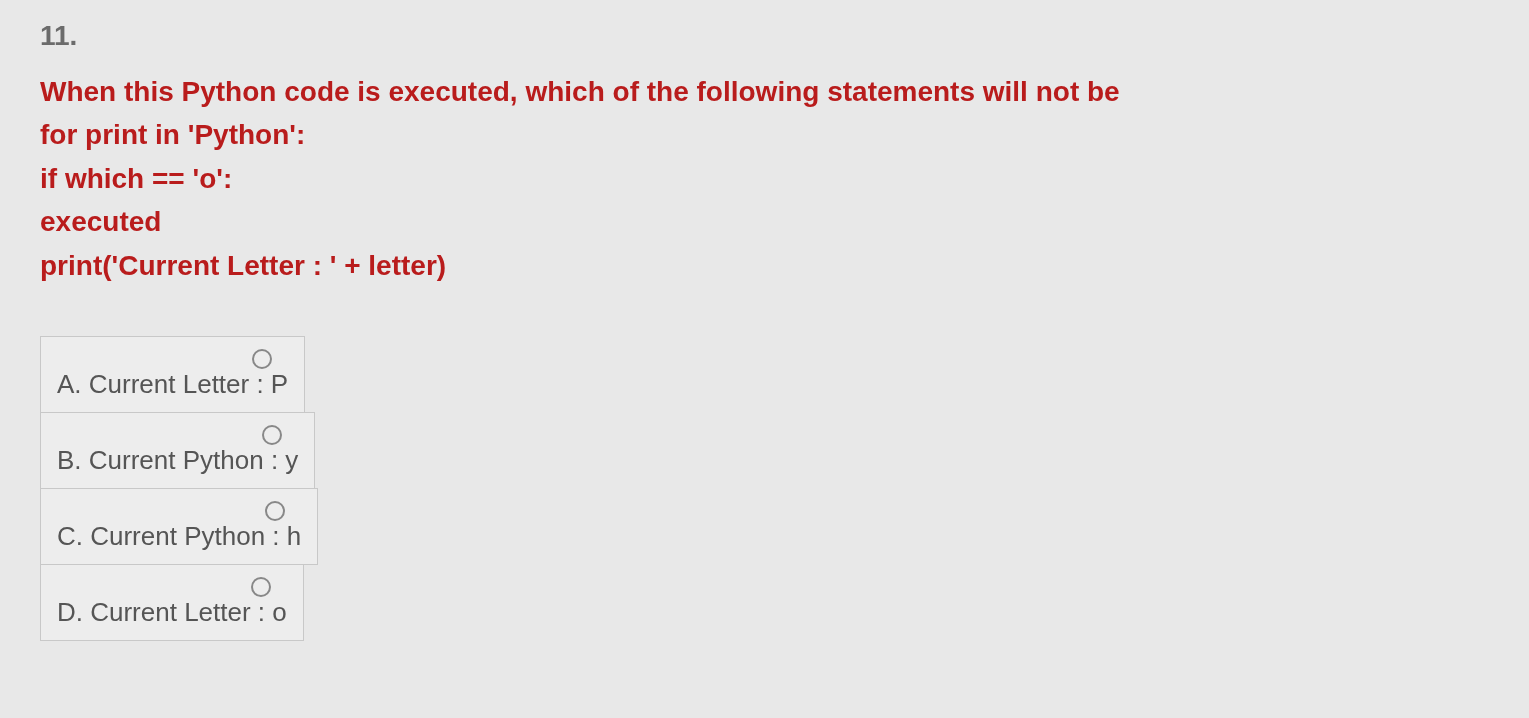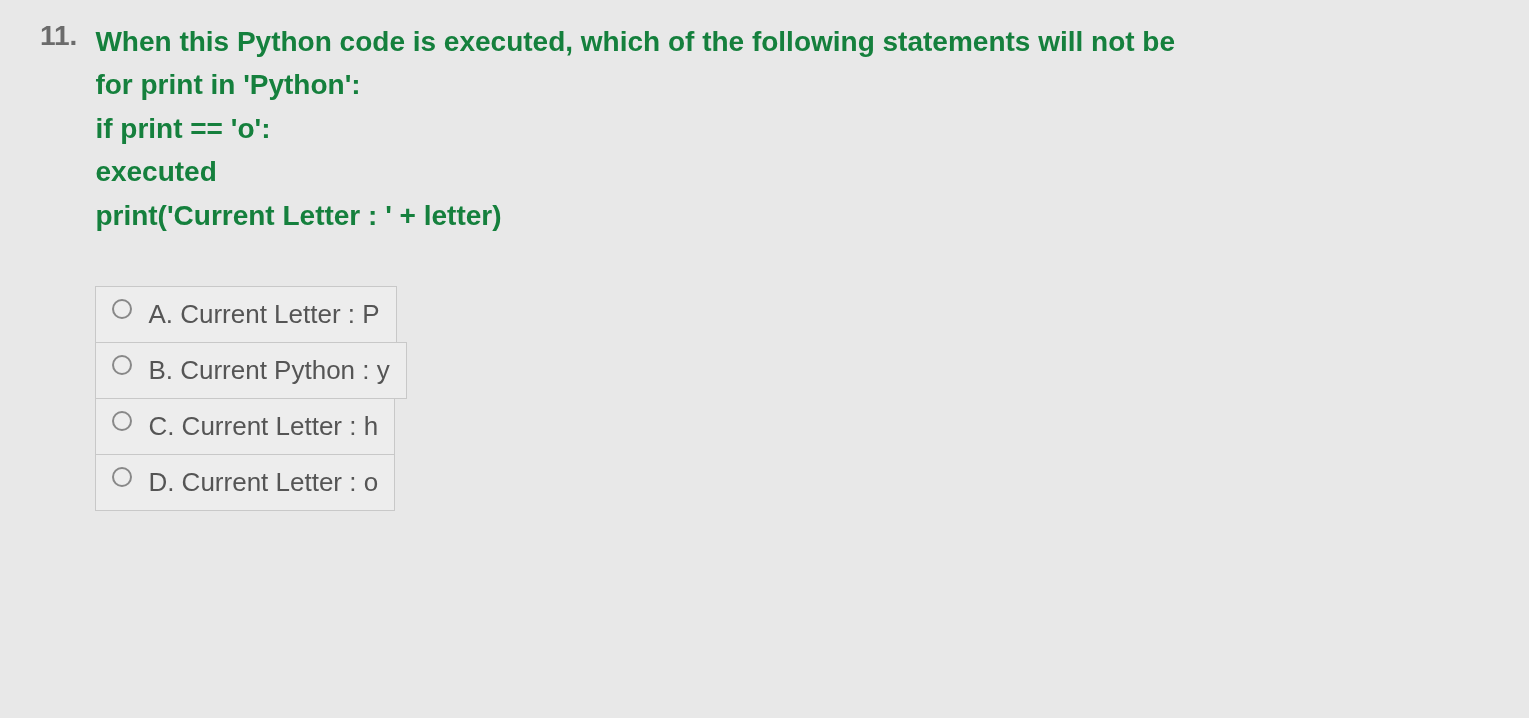--- a/index.html
+++ b/index.html
@@ -1,18 +1,19 @@
 <!DOCTYPE html>
 <html><head>
   <meta charset="utf-8">
   <style>
     * {
       margin: 0;
       padding: 0;
       box-sizing: border-box;
+      flex-direction: column;
     }
     body {
       font-family: Arial, Helvetica, sans-serif;
       background: #e8e8e8;
       padding: 20px 40px;
       color: #6b6b6b;
       width: 1529px;
       height: 718px;
     }
     .question-container {
@@ -25,30 +26,30 @@
       font-weight: bold;
       color: #6b6b6b;
       white-space: nowrap;
     }
     .question-body {
       flex: 1;
     }
     .question-text {
       font-size: 28px;
       font-weight: bold;
-      color: #15803d;
+      color: #b91c1c;
       line-height: 1.55;
     }
     .options {
       margin-top: 50px;
       border-collapse: collapse;
     }
     .option-row {
       display: flex;
-      align-items: flex-start;
+      align-items: flex-end;
       border: 1px solid #c8c8c8;
       background: #ededed;
       padding: 12px 16px;
       margin-top: -1px;
       width: fit-content;
     }
     .radio {
       width: 20px;
       height: 20px;
       border: 2px solid #888;
@@ -63,37 +64,37 @@
   </style>
 </head>
 <body>
 
 <div class="question-container">
   <div class="question-number">11.</div>
   <div class="question-body">
     <div class="question-text">
       <div>When this Python code is executed, which of the following statements will not be</div>
       <div>for print in 'Python':</div>
-      <div>if print == 'o':</div>
+      <div>if which == 'o':</div>
       <div>executed</div>
       <div>print('Current Letter : ' + letter)</div>
     </div>
 
     <div class="options">
       <div class="option-row">
         <span class="radio"></span>
         <span class="option-label">A. Current Letter : P</span>
       </div>
       <div class="option-row">
         <span class="radio"></span>
         <span class="option-label">B. Current Python : y</span>
       </div>
       <div class="option-row">
         <span class="radio"></span>
-        <span class="option-label">C. Current Letter : h</span>
+        <span class="option-label">C. Current Python : h</span>
       </div>
       <div class="option-row">
         <span class="radio"></span>
         <span class="option-label">D. Current Letter : o</span>
       </div>
     </div>
   </div>
 </div>
 
 </body></html>

